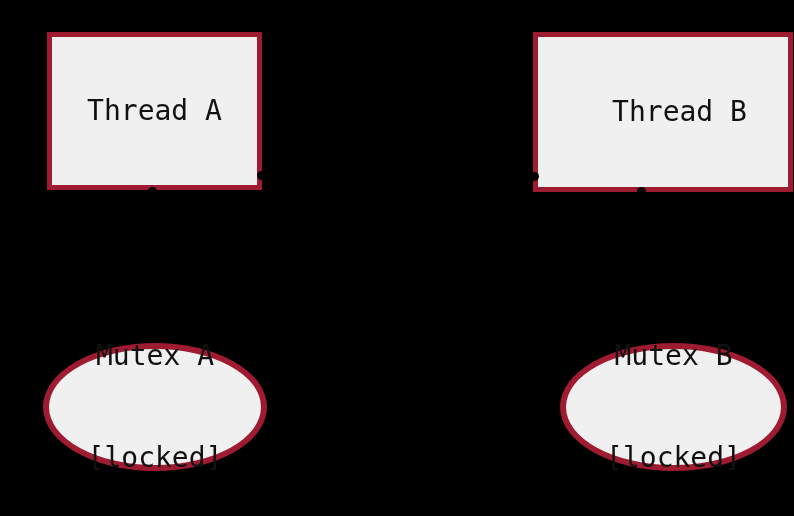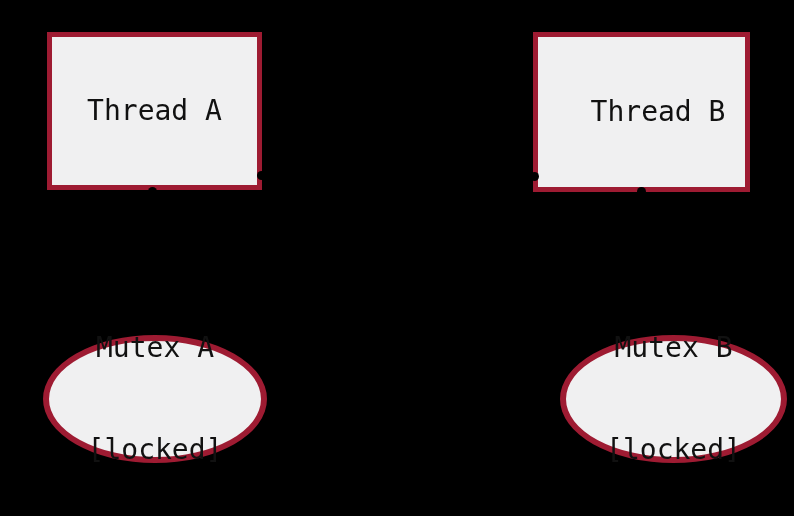--- a/index.html
+++ b/index.html
@@ -32,23 +32,24 @@
   }
   .node .label {
     line-height: 1.22;
     white-space: pre;
   }
   .node .label span { display: block; }
   .box-shape { border-radius: 0; }
   .ellipse-shape {
     border-radius: 50%;
     border-width: 6px;
+    margin-top: 8px;
   }
   #node-thread-a { left: 47px;  top: 32px;  width: 215px; height: 158px; }
-  #node-thread-b { left: 533px; top: 32px;  width: 217px; height: 160px; padding-left: 33px; }
+  #node-thread-b { left: 533px; top: 32px;  width: 260px; height: 160px; padding-left: 33px; }
   #node-mutex-a  { left: 43px;  top: 335px; width: 224px; height: 128px; }
   #node-mutex-b  { left: 560px; top: 335px; width: 227px; height: 128px; }
   
   .edge-tip {
     position: absolute;
     width: 9px;
     height: 9px;
     background: #000000;
     border-radius: 50%;
     z-index: 2;

